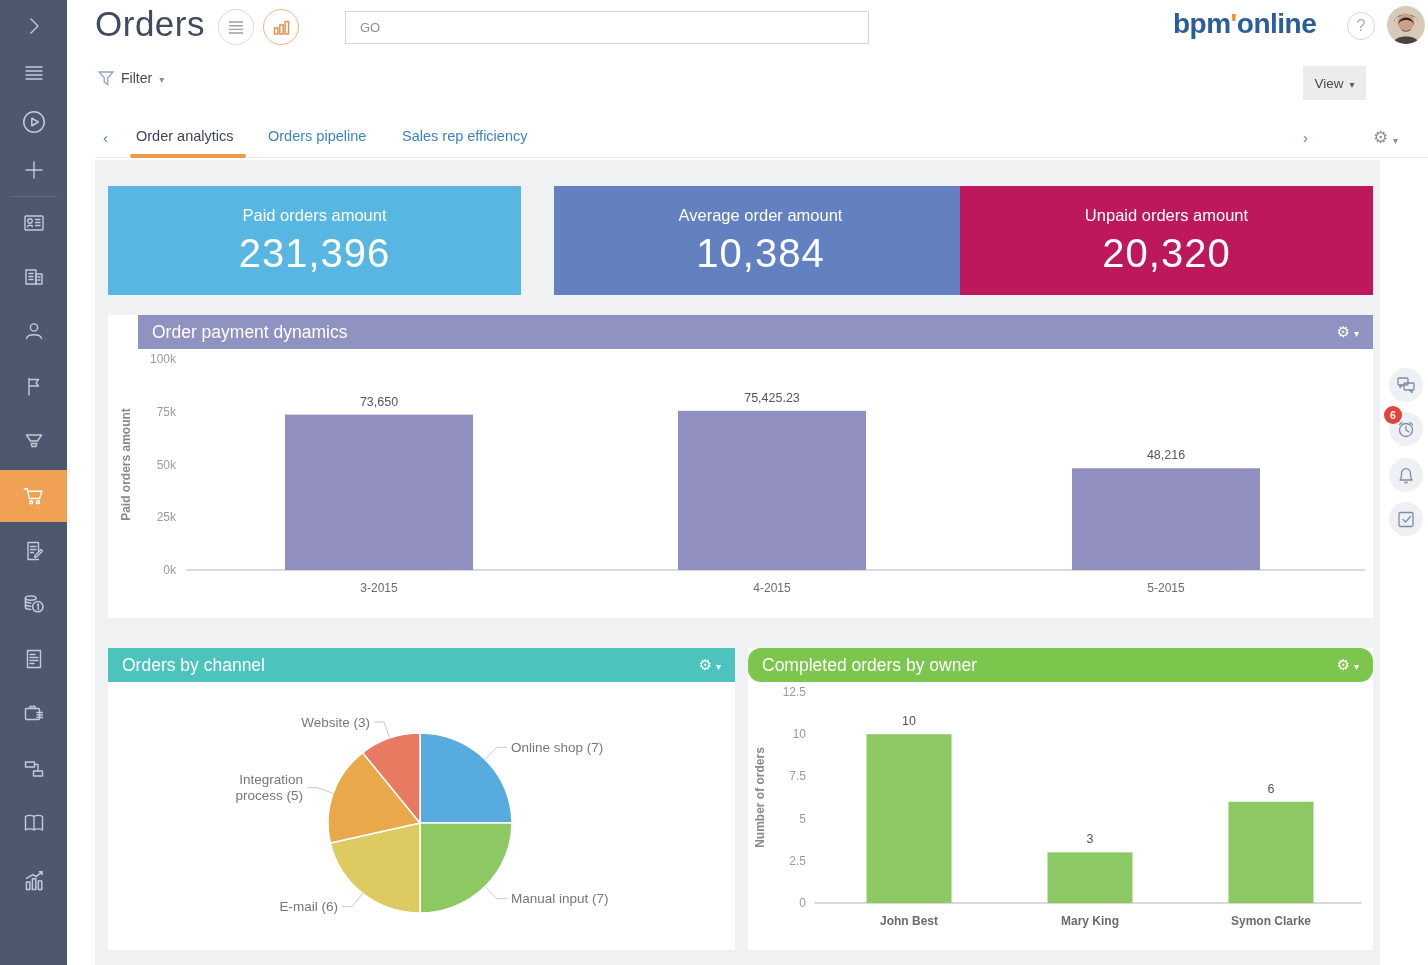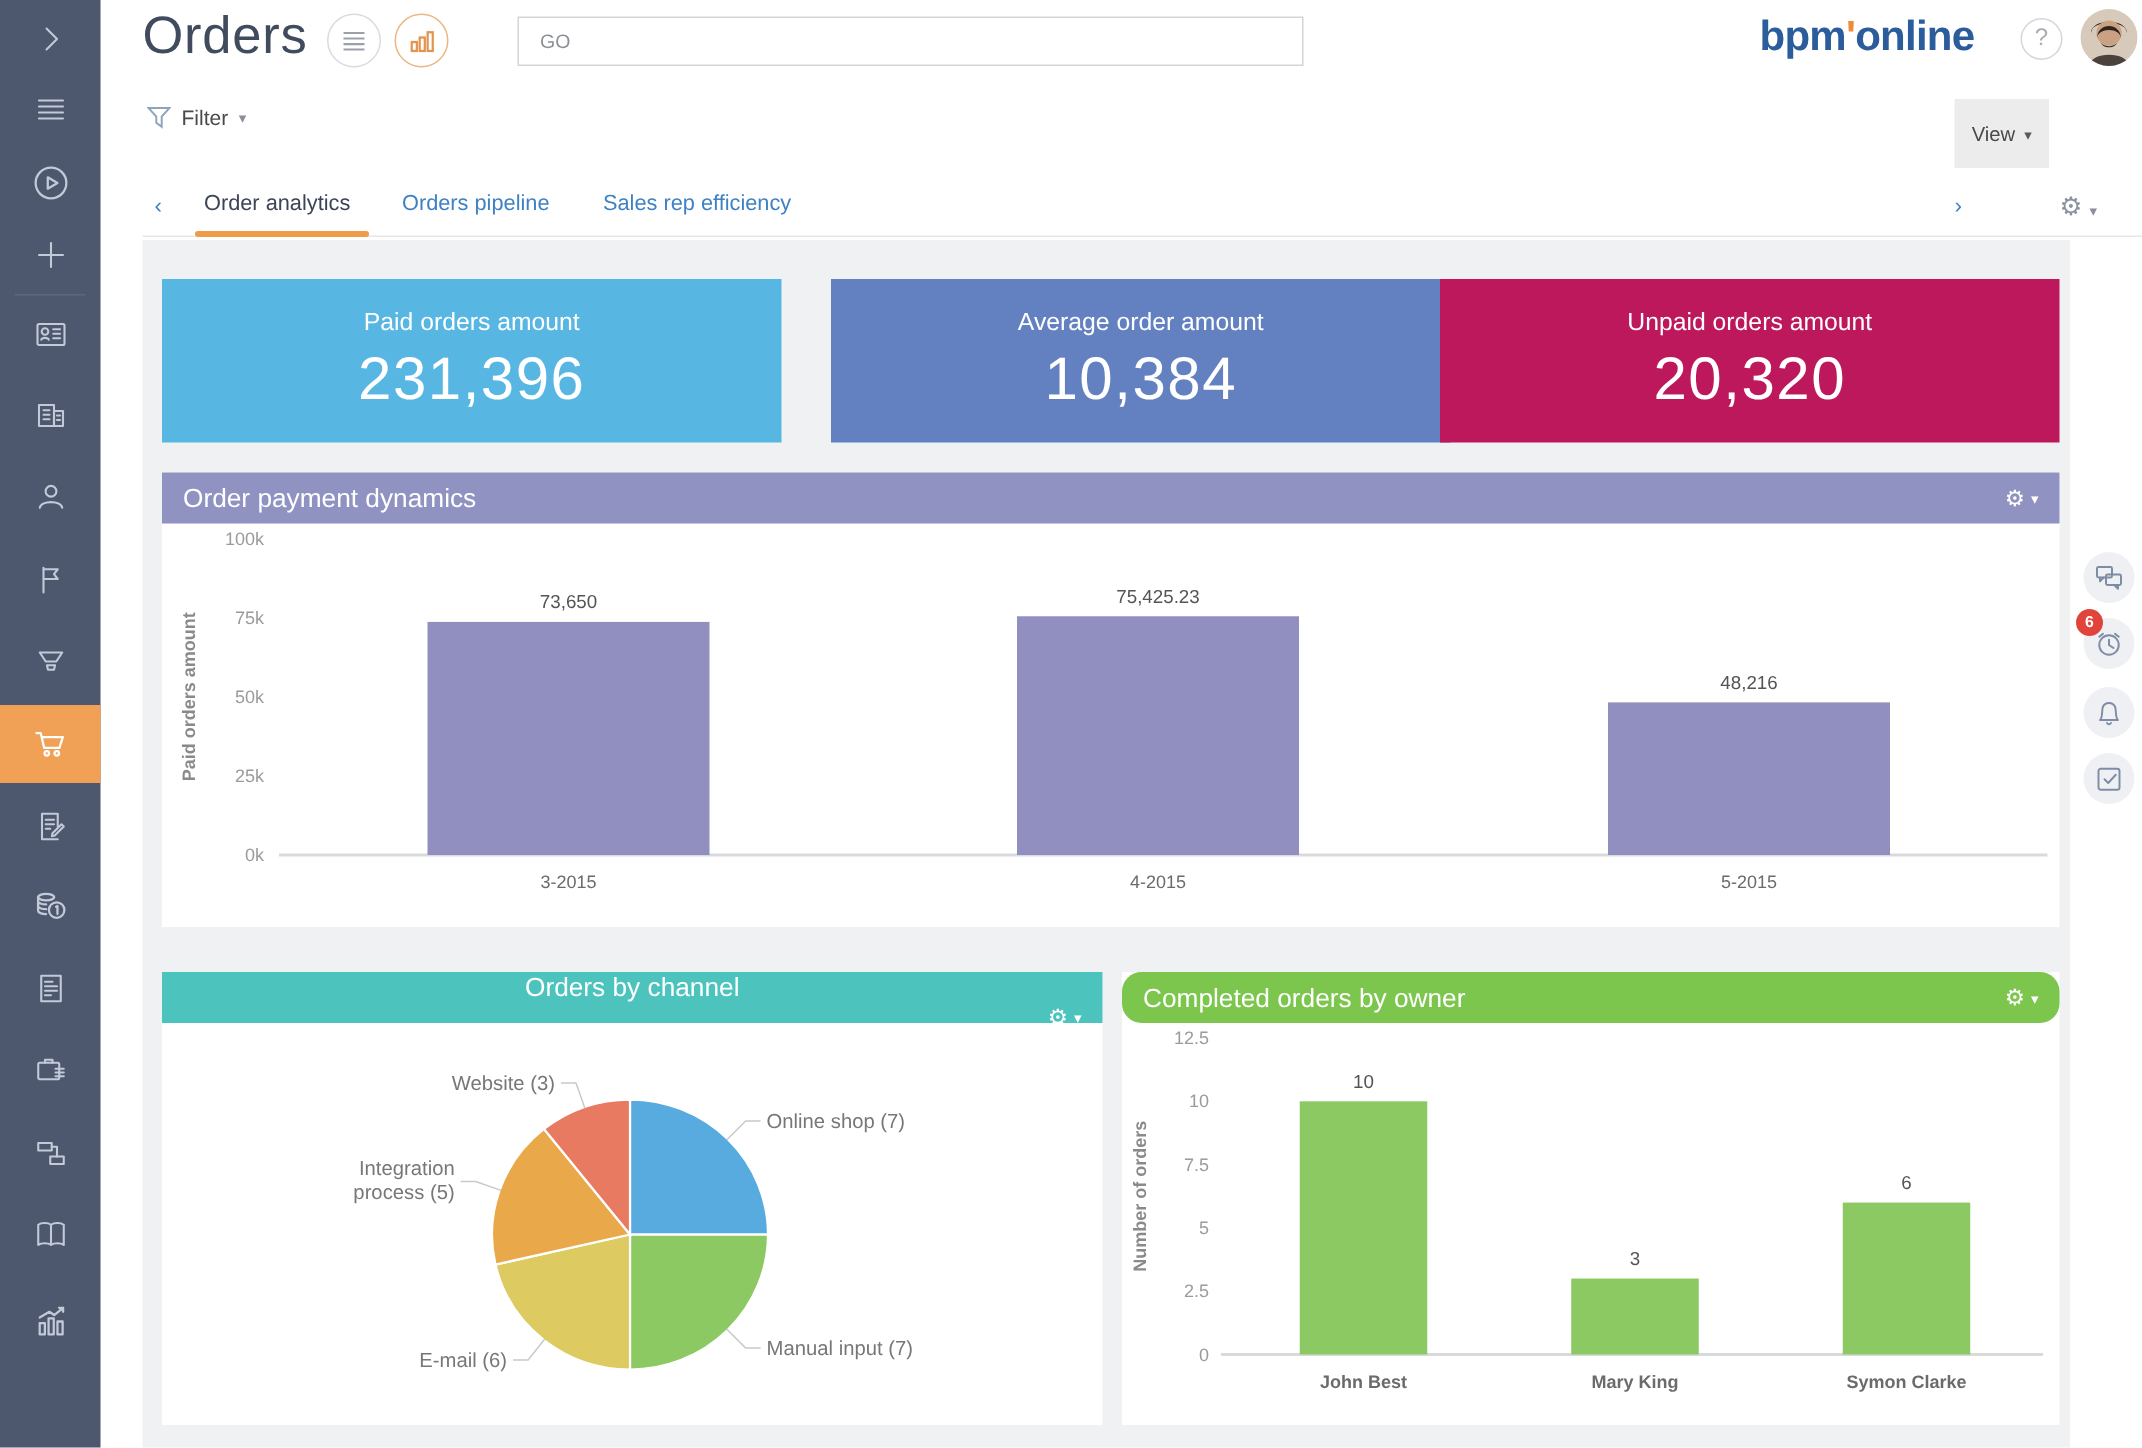--- a/index.html
+++ b/index.html
@@ -26,21 +26,21 @@
   #go-btn { padding:0 14px; font-size:13px; color:#8c9196; cursor:pointer; }
   #logo { position:absolute; left:1106px; top:8px; font-size:28px; font-weight:700; color:#2b5d9d; letter-spacing:-0.5px; cursor:default; }
   #logo .apos { color:#f08b3c; }
   #help-btn { position:absolute; left:1280px; top:12px; width:28px; height:28px; border:1px solid #d3d7db; border-radius:50%; color:#a9adb3; font-size:16px; display:flex; align-items:center; justify-content:center; cursor:pointer; }
   #avatar { position:absolute; left:1320px; top:6px; width:38px; height:38px; border-radius:50%; overflow:hidden; cursor:pointer; background:#e9ddd0; }
 
   
   #filter-btn { position:absolute; left:31px; top:70px; display:flex; align-items:center; gap:7px; cursor:pointer; }
   #filter-btn .lbl { font-size:14px; color:#4a4a4a; }
   .caret { display:inline-block; font-size:10px; color:#8a9099; transform:translateY(1px); }
-  #view-btn { position:absolute; left:1236px; top:66px; width:63px; height:46px; background:#ececed; display:flex; align-items:center; justify-content:center; gap:6px; font-size:13.5px; color:#4a4a4a; cursor:pointer; }
+  #view-btn { position:absolute; left:1236px; top:66px; width:63px; height:34px; background:#ececed; display:flex; align-items:center; justify-content:center; gap:6px; font-size:13.5px; color:#4a4a4a; cursor:pointer; }
 
   
   #tabs-row { position:absolute; left:28px; top:125px; width:1333px; height:33px; border-bottom:1px solid #e5e7e9; }
   .tab { position:absolute; top:3px; font-size:14.5px; cursor:pointer; color:#3f82c4; }
   .tab.active { color:#3b4557; }
   #tab-underline { position:absolute; left:96px; top:29px; width:116px; height:4px; background:#ef9b48; border-radius:2px; }
   .tab-chevron { position:absolute; top:4px; font-size:15px; color:#3f82c4; cursor:pointer; }
   #tabs-gear { position:absolute; left:1278px; top:2px; color:#8a94a0; font-size:17px; cursor:pointer; }
 
   
@@ -246,21 +246,21 @@
   <div class="kpi" style="left: 439px; background: rgb(99, 129, 193); margin-left: 20px;">
     <div class="k-label">Average order amount</div>
     <div class="k-value">10,384</div>
   </div>
   <div class="kpi" style="left: 865px; background: #be185d;">
     <div class="k-label">Unpaid orders amount</div>
     <div class="k-value">20,320</div>
   </div>
 
   <div class="panel" style="left:13px; top:155px; width:1265px; height:303px">
-    <div class="panel-header" style="background: rgb(144, 146, 193);">
+    <div class="panel-header" style="background: rgb(144, 146, 193); margin-left: 30px;">
       <span>Order payment dynamics</span>
       <span class="panel-gear">⚙<span class="caret">▾</span></span>
     </div>
     <svg class="chart-svg" width="1265" height="268" viewBox="0 0 1265 268">
         <text x="68" y="225" text-anchor="end" fill="#9b9b9b" font-size="12">0k</text>
         <text x="68" y="172.25" text-anchor="end" fill="#9b9b9b" font-size="12">25k</text>
         <text x="68" y="119.5" text-anchor="end" fill="#9b9b9b" font-size="12">50k</text>
         <text x="68" y="66.75" text-anchor="end" fill="#9b9b9b" font-size="12">75k</text>
         <text x="68" y="14" text-anchor="end" fill="#9b9b9b" font-size="12">100k</text>
         <line x1="78" y1="221" x2="1257" y2="221" stroke="#d8dadc" stroke-width="2"></line>
@@ -271,21 +271,21 @@
         <rect x="570" y="61.8527647" width="188" height="159.1472353" fill="#908fc0"></rect>
         <text x="664" y="52.8527647" text-anchor="middle" fill="#555" font-size="12.5">75,425.23</text>
         <text x="664" y="243" text-anchor="middle" fill="#6b6b6b" font-size="12" font-weight="400">4-2015</text>
         <rect x="964" y="119.26424000000002" width="188" height="101.73575999999998" fill="#908fc0"></rect>
         <text x="1058" y="110.26424000000002" text-anchor="middle" fill="#555" font-size="12.5">48,216</text>
         <text x="1058" y="243" text-anchor="middle" fill="#6b6b6b" font-size="12" font-weight="400">5-2015</text>
       </svg>
   </div>
 
   <div class="panel" style="left:13px; top:488px; width:627px; height:302px">
-    <div class="panel-header" style="background: rgb(76, 196, 189); flex-direction: column;">
+    <div class="panel-header" style="background: rgb(76, 196, 189);">
       <span>Orders by channel</span>
       <span class="panel-gear">⚙<span class="caret">▾</span></span>
     </div>
     <svg class="chart-svg" width="627" height="267" viewBox="0 0 627 267">
         <path d="M 312 141 L 312 51 A 92 90 0 0 1 404 141 Z" fill="#58abdf" stroke="#fff" stroke-width="1.5"></path>
         <path d="M 376.40328563047075 77.99678579627862 L 389.0746391493337 65.33957441303941 L 399.0746391493337 65.33957441303941" fill="none" stroke="#c9c9c9" stroke-width="1"></path>
         <text x="403.0746391493337" y="69.83957441303941" text-anchor="start" fill="#777" font-size="13.5">Online shop (7)</text>
         <path d="M 312 141 L 404 141 A 92 90 0 0 1 312 231 Z" fill="#8cc963" stroke="#fff" stroke-width="1.5"></path>
         <path d="M 376.40328563047075 204.00321420372137 L 389.0746391493337 216.66042558696057 L 399.0746391493337 216.66042558696057" fill="none" stroke="#c9c9c9" stroke-width="1"></path>
         <text x="403.0746391493337" y="221.16042558696057" text-anchor="start" fill="#777" font-size="13.5">Manual input (7)</text>

